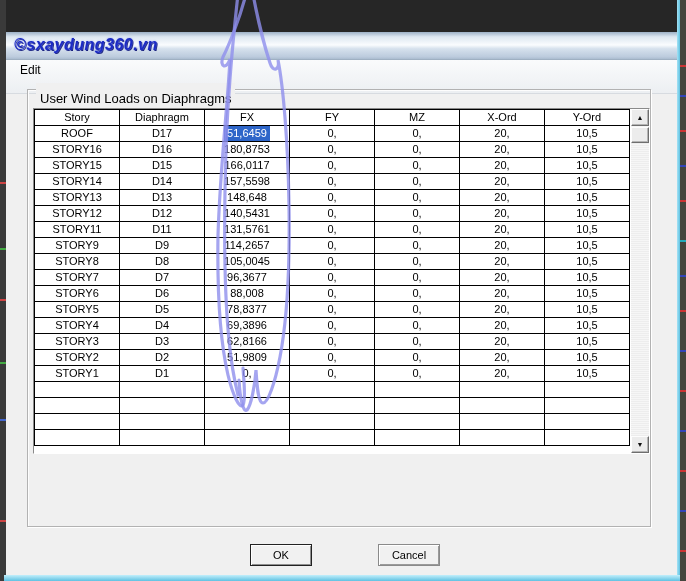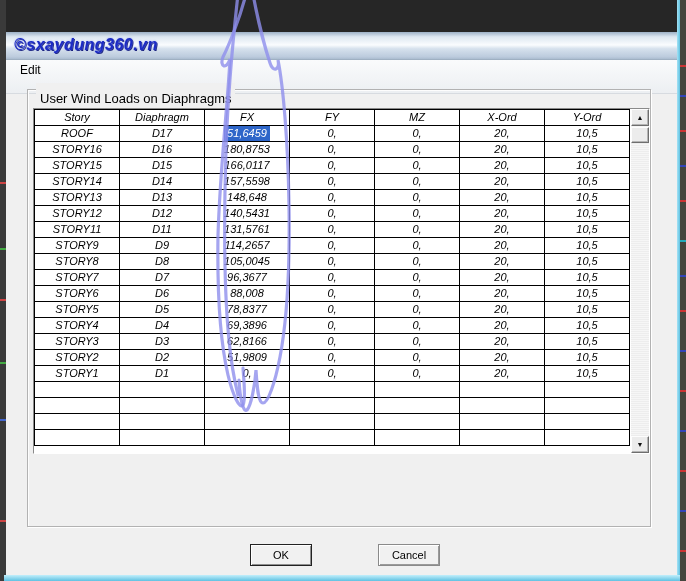--- a/index.html
+++ b/index.html
@@ -34,21 +34,21 @@
   .groupbox { position:absolute; left:21px; top:57px; width:624px; height:438px;
               border:1px solid #b2b2b2; box-shadow:1px 1px 0 #ffffff, inset 1px 1px 0 #fdfdfd; }
   .group-label { position:absolute; left:30px; top:51px; padding:8px 4px; font-size:13px;
                  color:#000; background:#f0f0f0; }
 
   
   .tablewrap { position:absolute; left:27px; top:76px; width:617px; height:346px;
                border:1px solid; border-color:#8a8a8a #ffffff #ffffff #8a8a8a;
                background:#ffffff; display:flex; overflow:hidden; }
   .grid-viewport { width:597px; height:100%; overflow:hidden; background:#fff; }
-  table.grid { border-collapse:collapse; table-layout:fixed; width:596px;font-style:italic; }
+  table.grid { border-collapse:collapse; table-layout:fixed; width:596px; }
   table.grid th, table.grid td { border:1px solid #000; width:85px; height:15px;
       font-size:11px; font-weight:normal; text-align:center; padding:0; line-height:15px;
       color:#000; background:#fff; white-space:nowrap; overflow:hidden; }
   .sel { color:#fff; padding:16px 3px; }
 
   
   .vscroll { position:relative; width:18px; height:100%; background:#f3f3f3;
              background-image:repeating-linear-gradient(0deg,#f6f6f6 0 1px,#ededed 1px 2px); }
   .sbtn { position:absolute; left:0; width:18px; height:17px; background:#ececec;
           border-top:1px solid #fdfdfd; border-left:1px solid #fdfdfd;

